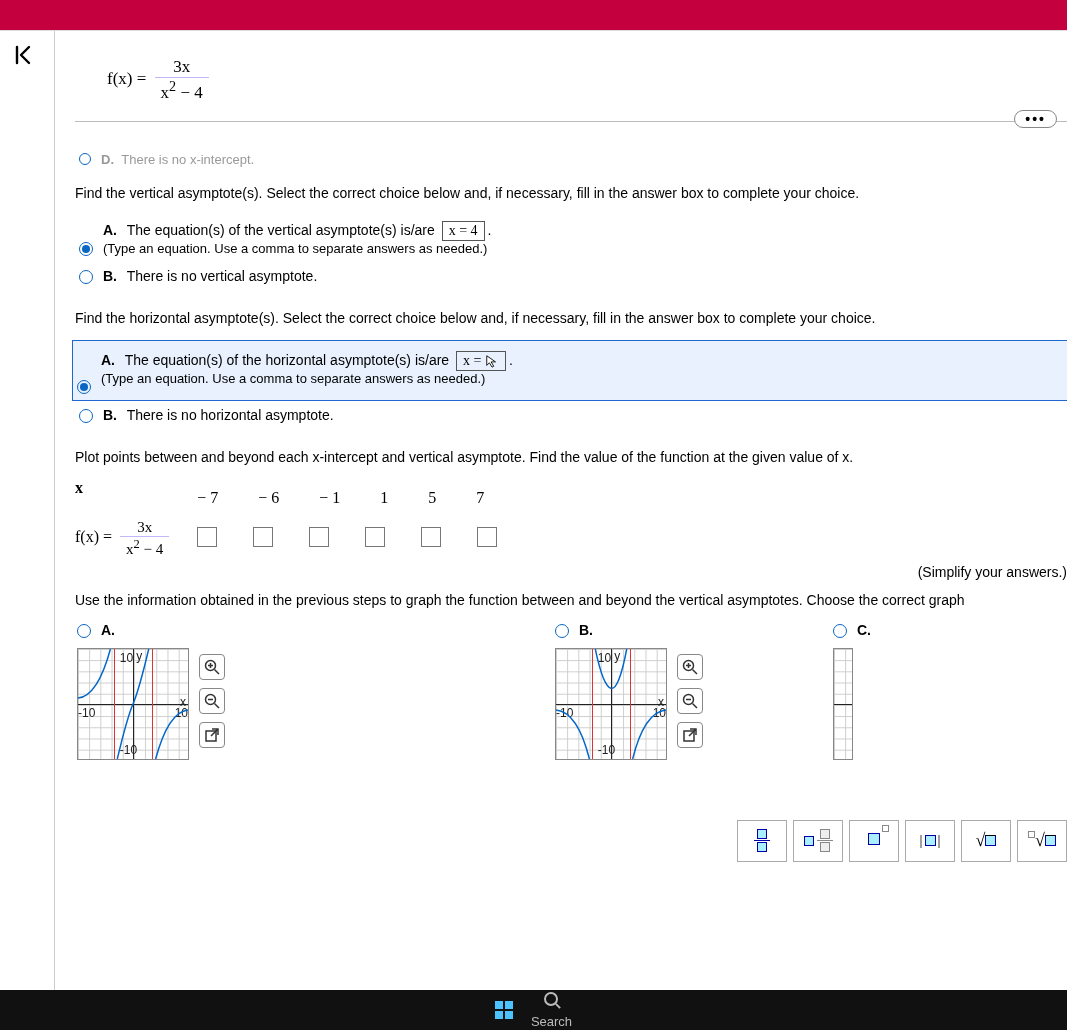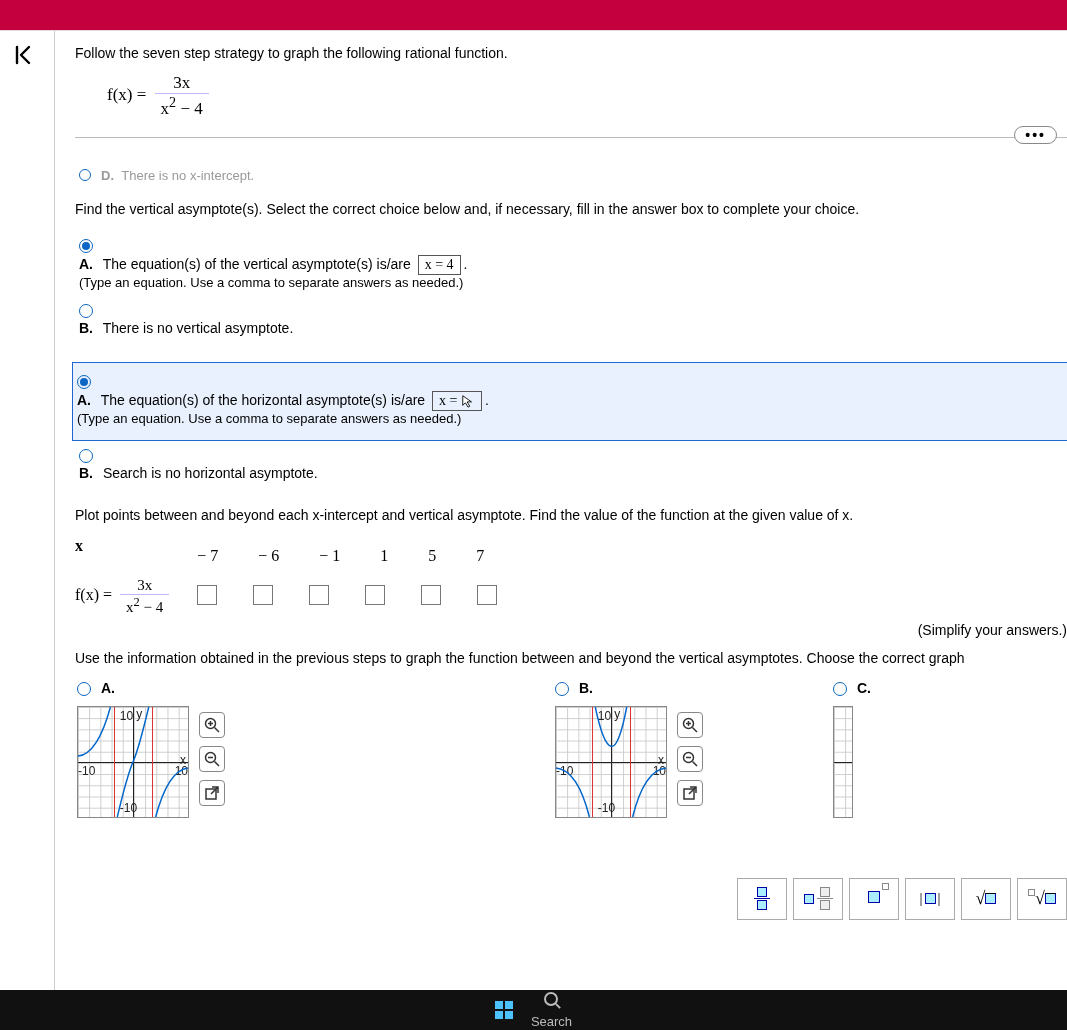--- a/index.html
+++ b/index.html
@@ -44,21 +44,21 @@
     border: 1px solid #888;
     border-radius: 11px;
     padding: 0 10px;
     font-weight: bold; font-size: 14px;
     background: #fff; letter-spacing: 2px;
   }
   .faded-line { color: #999; font-size: 13px; margin: 0 0 18px 4px; display:flex; align-items:center; gap:10px;}
   .faded-radio { width:12px; height:12px; border:1.5px solid #0a66c2; border-radius:50%; display:inline-block;}
   .instruction { margin: 1px 0 14px 0; }
   .choice-group { margin: 0 0 20px 0; }
-  .choice-row { display:flex; align-items:flex-start; gap:2px; padding:6px 0 6px 4px;flex-direction:column;}
+  .choice-row { display:flex; align-items:flex-end; gap:10px; padding:6px 0 6px 4px;}
   .radio { width:14px; height:14px; border:1.5px solid #0a66c2; border-radius:50%; margin-top:2px; display:flex; align-items:center; justify-content:center; flex-shrink:0; cursor:pointer;}
   .radio.selected::after{ content:""; width:8px; height:8px; background:#0a66c2; border-radius:50%;}
   .choice-letter { font-weight:bold; margin-right:6px;}
   .answer-box { display:inline-block; border:1px solid #555; padding:1px 6px; margin:0 3px; font-family: "Times New Roman", serif;}
   .hint { font-size: 13px; }
   .active-block {
     border: 1.5px solid #1e66d0;
     background: #e8f1fd;
     border-right:none;
     margin-left:-3px;
@@ -132,21 +132,20 @@
   <div class="left-gutter">
     <div class="back-btn">
       <svg width="24" height="24" viewBox="0 0 24 24">
           <path d="M2 4 v16 M14 4 L6 12 L14 20" stroke="#000" stroke-width="2.4" fill="none" stroke-linecap="round" stroke-linejoin="round"></path>
         </svg>
     </div>
   </div>
 
   <div class="content">
 
-    <div class="problem-intro">Follow the seven step strategy to graph the following rational function.</div>
 
     <div class="eq-block">
       <span>f(x) =</span>
       <span class="fraction">
         <span class="num">3x</span>
         <span class="den">
           <span>x</span><sup>2</sup><span> − 4</span>
         </span>
       </span>
     </div>
@@ -173,38 +172,39 @@
       </div>
       <div class="choice-row">
         <span class="radio"></span>
         <div>
           <span class="choice-letter">B.</span>
           <span>There is no vertical asymptote.</span>
         </div>
       </div>
     </div>
 
+    <div class="instruction">Find the horizontal asymptote(s). Select the correct choice below and, if necessary, fill in the answer box to complete your choice.</div>
     <div class="choice-group">
       <div class="active-block">
         <div class="choice-row">
           <span class="radio selected"></span>
           <div>
             <span class="choice-letter">A.</span>
             <span>The equation(s) of the horizontal asymptote(s) is/are </span><span class="answer-box"><span>x =</span> <svg class="cursor-icon" viewBox="0 0 16 16">
                   <path d="M2 2 L2 13 L5 10 L8 15 L10 14 L7 9 L12 9 Z" fill="#fff" stroke="#000" stroke-width="1"></path>
                 </svg></span><span>.</span>
             <div class="hint">(Type an equation. Use a comma to separate answers as needed.)</div>
           </div>
         </div>
       </div>
       <div class="choice-row">
         <span class="radio"></span>
         <div>
           <span class="choice-letter">B.</span>
-          <span>Search is no horizontal asymptote.</span>
+          <span>There is no horizontal asymptote.</span>
         </div>
       </div>
     </div>
 
     <div class="instruction">Plot points between and beyond each x-intercept and vertical asymptote. Find the value of the function at the given value of x.</div>
 
     <div class="table-wrap">
       <div class="tbl-col">
         <div style="font-weight:bold;">x</div>
         <div>

